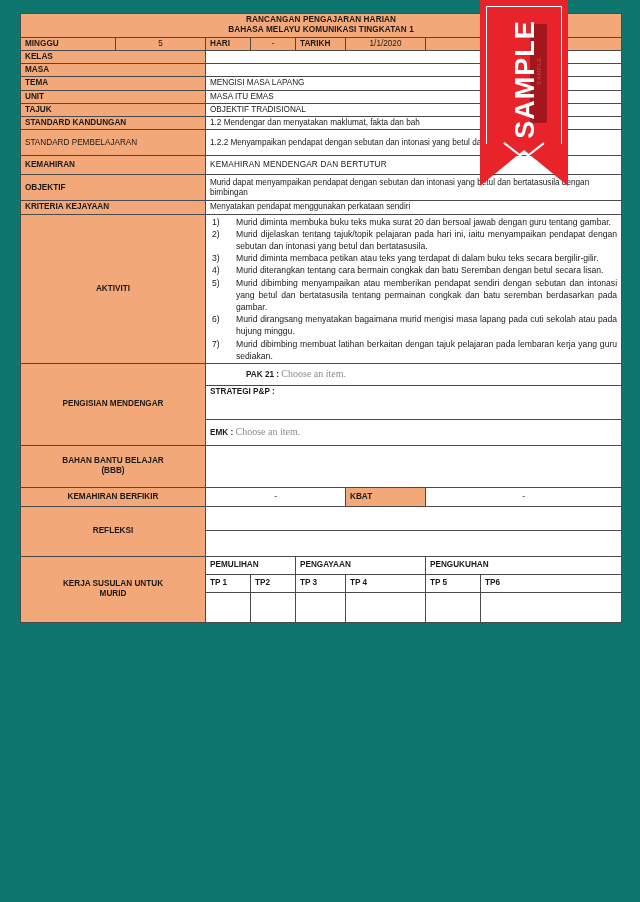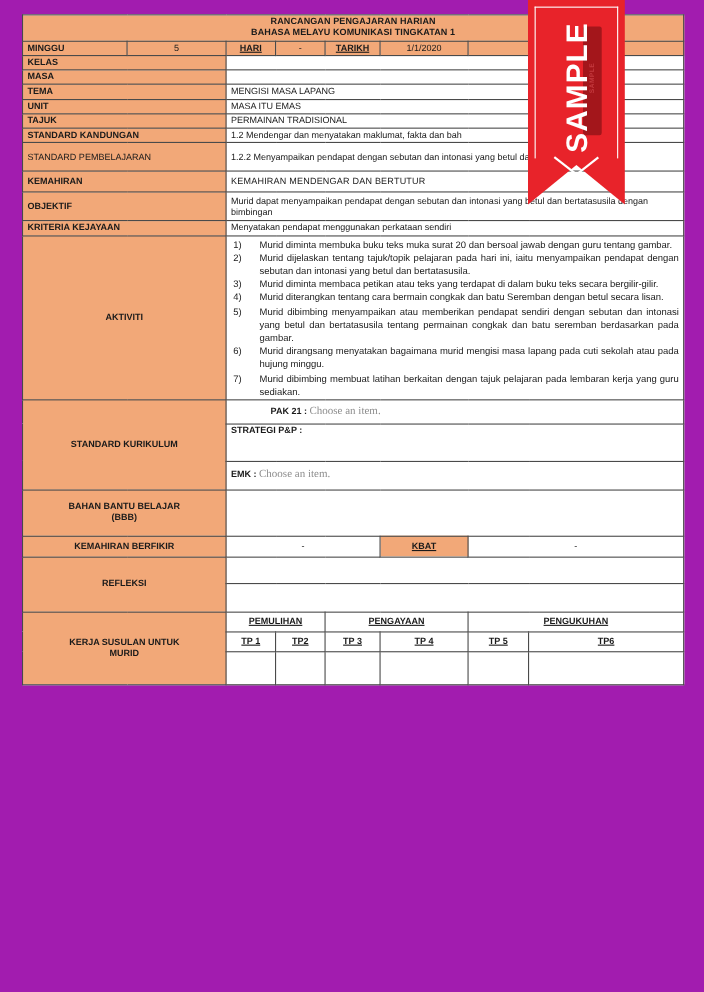--- a/index.html
+++ b/index.html
@@ -13,21 +13,21 @@
     font-family: "Liberation Sans", sans-serif;
     position: relative;
     overflow: hidden;
   }
 
   .page {
     position: absolute;
     left: 0; top: 0;
     width: 640px;
     height: 902px;
-    background: #a21caf;
+    background: #0f766e;
   }
 
   table.rph {
     position: absolute;
     left: 20px;
     top: 13px;
     width: 601px;
     border-collapse: collapse;
     table-layout: fixed;
     background: #ffffff;
@@ -69,22 +69,21 @@
     white-space: nowrap;
   }
   .lbl-center {
     font-weight: bold;
     font-size: 9.6px;
     text-align: center;
   }
   .hdr-c {
     font-weight: bold;
     font-size: 10.2px;
-    text-align: center;
-    text-decoration: underline;
+    text-align: left;
   }
   .val-c {
     text-align: center;
     font-size: 8.4px;
   }
 
   .body-txt {
     font-size: 8.2px;
     padding: 2px 5px;
     line-height: 1.3;
@@ -275,21 +274,21 @@
       <td class="body-txt" colspan="6">MENGISI MASA LAPANG</td>
     </tr>
 
     <tr>
       <td class="orange lbl" colspan="2">UNIT</td>
       <td class="body-txt" colspan="6">MASA ITU EMAS</td>
     </tr>
 
     <tr>
       <td class="orange lbl" colspan="2">TAJUK</td>
-      <td class="body-txt" colspan="6">PERMAINAN TRADISIONAL</td>
+      <td class="body-txt" colspan="6">OBJEKTIF TRADISIONAL</td>
     </tr>
 
     <tr>
       <td class="orange lbl" colspan="2">STANDARD KANDUNGAN</td>
       <td class="body-txt" colspan="6">1.2 Mendengar dan menyatakan maklumat, fakta dan bah</td>
     </tr>
 
     <tr>
       <td class="orange lbl-sm" colspan="2">STANDARD PEMBELAJARAN</td>
       <td class="body-txt stack2" colspan="6" style="height:26px;">1.2.2 Menyampaikan pendapat dengan sebutan dan intonasi yang betul dan bertatasusila</td>
@@ -319,21 +318,21 @@
           <li><span class="num">3)</span><span>Murid diminta membaca petikan atau teks yang terdapat di dalam buku teks secara bergilir-gilir.</span></li>
           <li><span class="num">4)</span><span>Murid diterangkan tentang cara bermain congkak dan batu Seremban dengan betul secara lisan.</span></li>
           <li><span class="num">5)</span><span>Murid dibimbing menyampaikan atau memberikan pendapat sendiri dengan sebutan dan intonasi yang betul dan bertatasusila tentang permainan congkak dan batu seremban berdasarkan pada gambar.</span></li>
           <li><span class="num">6)</span><span>Murid dirangsang menyatakan bagaimana murid mengisi masa lapang pada cuti sekolah atau pada hujung minggu.</span></li>
           <li><span class="num">7)</span><span>Murid dibimbing membuat latihan berkaitan dengan tajuk pelajaran pada lembaran kerja yang guru sediakan.</span></li>
         </ol>
       </td>
     </tr>
 
     <tr>
-      <td class="orange lbl-center" colspan="2" rowspan="3">STANDARD KURIKULUM</td>
+      <td class="orange lbl-center" colspan="2" rowspan="3">PENGISIAN MENDENGAR</td>
       <td class="kur-line" colspan="6" style="height:22px;padding-left:40px;">
         <b>PAK 21 :</b>
         <span class="kur-ghost">Choose an item.</span>
       </td>
     </tr>
     <tr>
       <td class="kur-line" colspan="6" style="height:34px; vertical-align:top;">
         <b>STRATEGI P&amp;P :</b>
         <span></span>
       </td>

